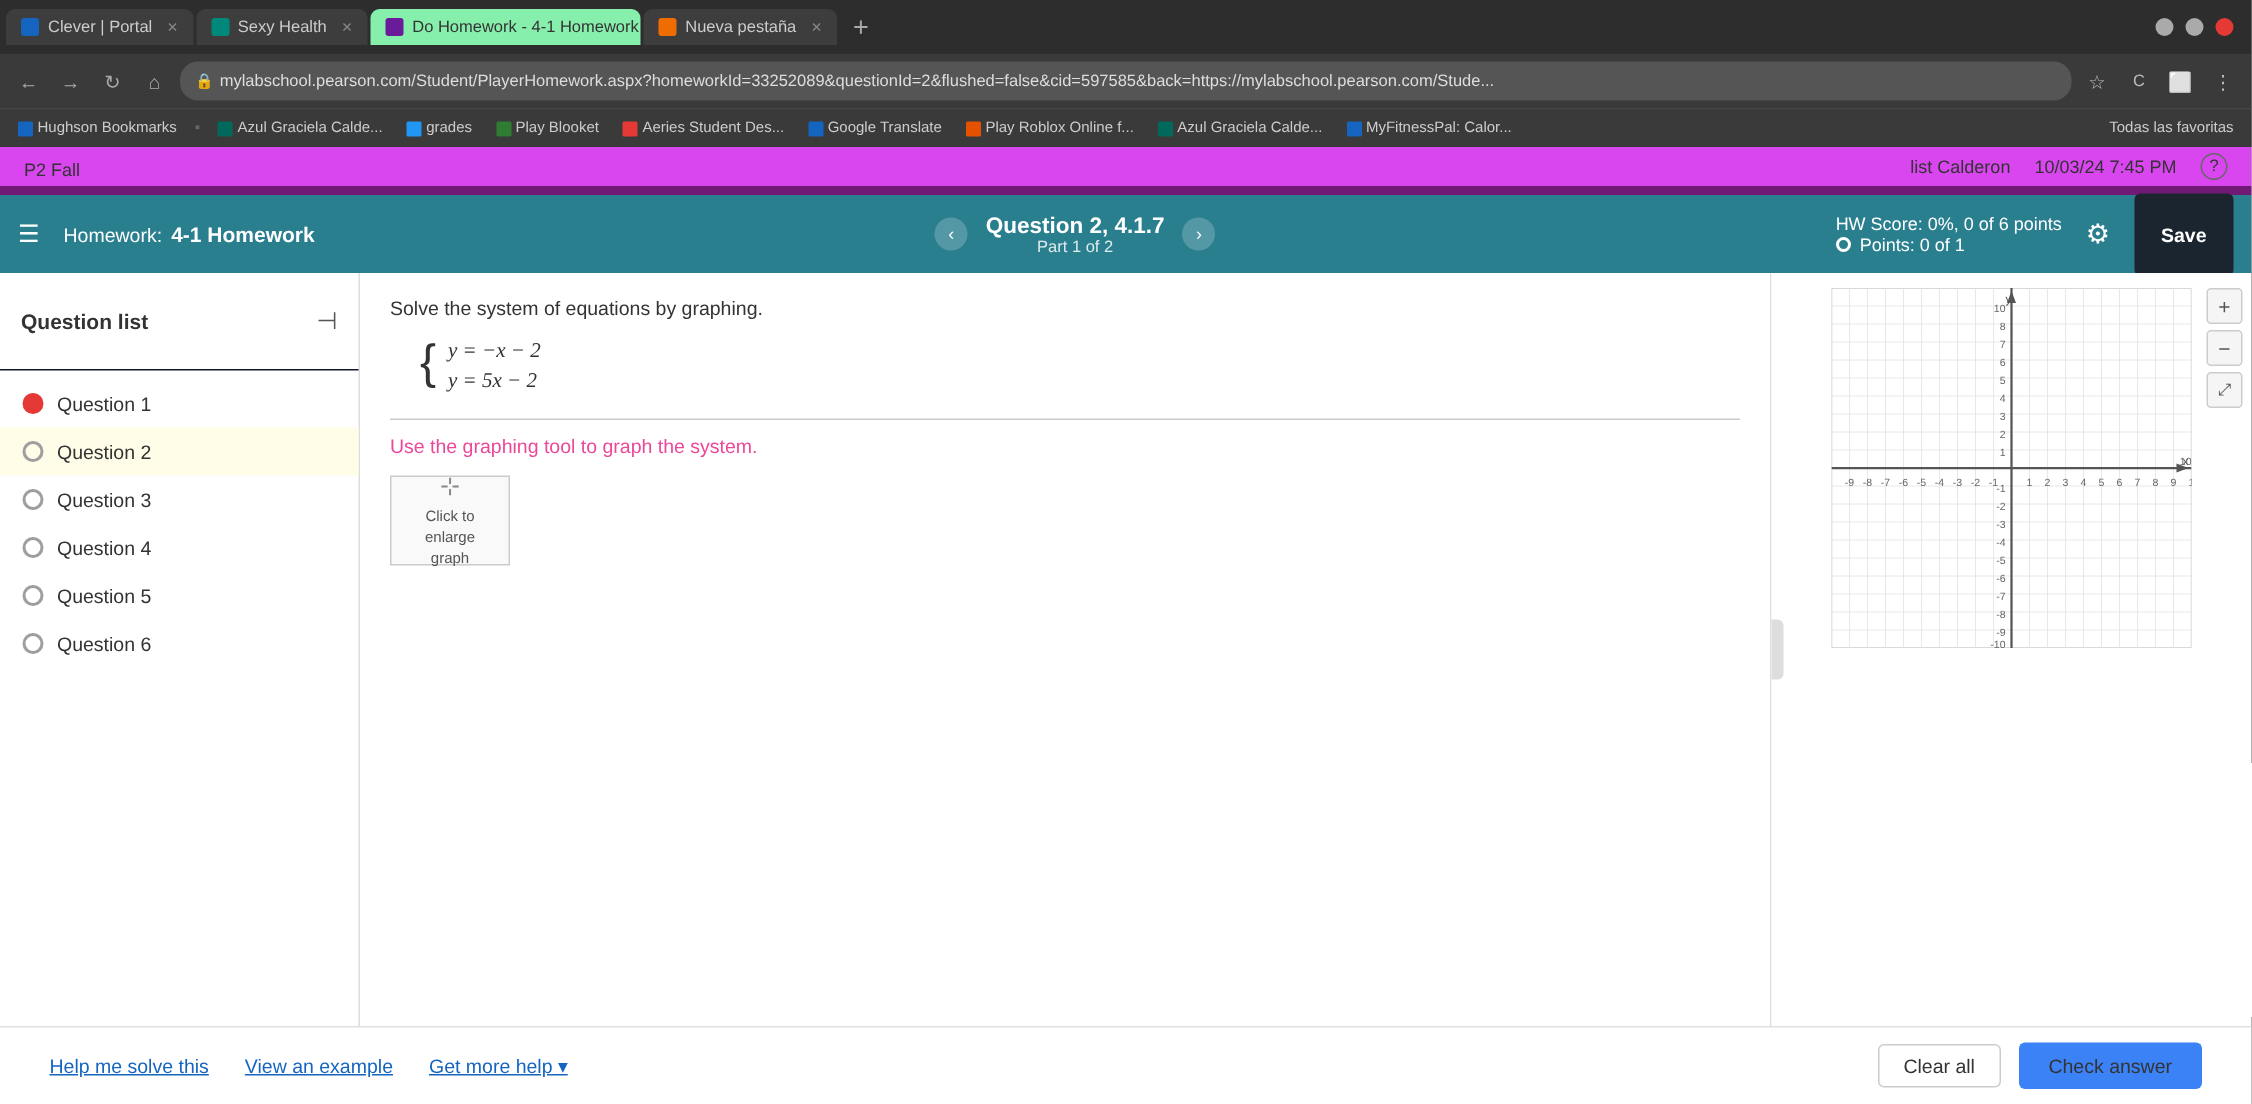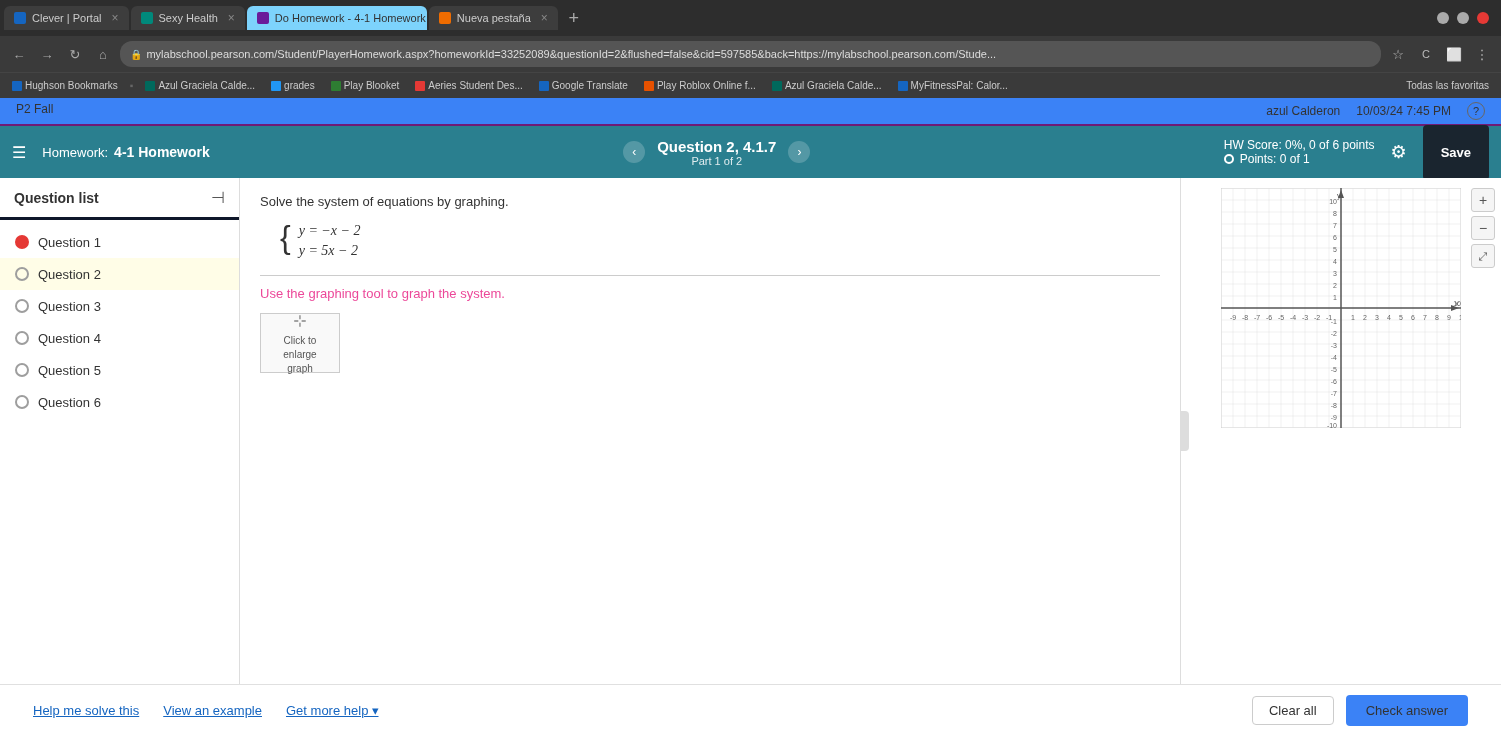--- a/index.html
+++ b/index.html
@@ -27,21 +27,21 @@
       font-size: 11px;
       color: #ccc;
       background: #3d3d3d;
       gap: 6px;
       max-width: 180px;
       white-space: nowrap;
       overflow: hidden;
       cursor: pointer;
     }
     .tab.active {
-      background: #7dd3fc;
+      background: #86efac;
       color: #333;
     }
     .tab-favicon {
       width: 12px;
       height: 12px;
       background: #666;
       border-radius: 2px;
       flex-shrink: 0;
     }
     .tab-favicon.blue { background: #1565c0; }
@@ -157,27 +157,27 @@
     .app-container {
       background: #f5f5f5;
       width: 100%;
       height: calc(736px - 98px);
       display: flex;
       flex-direction: column;
     }
 
     
     .p2-fall-bar {
-      background: #3b82f6;
+      background: #d946ef;
       padding: 4px 16px;
       font-size: 12px;
       color: #333;
-      border-bottom: 2px solid #701a75;
-      display: flex;
-      align-items: flex-start;
+      border-bottom: 6px solid #701a75;
+      display: flex;
+      align-items: flex-end;
       justify-content: space-between;
     }
     .user-info {
       font-size: 12px;
       color: #333;
       display: flex;
       align-items: center;
       gap: 16px;
     }
 
@@ -283,22 +283,22 @@
       background: #fff;
       border-right: 1px solid #ddd;
       flex-shrink: 0;
       display: flex;
       flex-direction: column;
     }
     .sidebar-header {
       display: flex;
       align-items: center;
       justify-content: space-between;
-      padding: 10px 14px;
-      border-bottom: 3px solid #0f172a;
+      padding: 22px 14px;
+      border-bottom: 1px solid #0f172a;
     }
     .sidebar-title {
       font-weight: bold;
       font-size: 14px;
       color: #333;
     }
     .collapse-btn {
       background: none;
       border: none;
       font-size: 16px;
@@ -585,21 +585,21 @@
       <span>Todas las favoritas</span>
     </div>
   </div>
 </div>
 
 <div class="app-container">
 
   <div class="p2-fall-bar">
     <span>P2 Fall</span>
     <div class="user-info">
-      <span>azul Calderon</span>
+      <span>list Calderon</span>
       <span>10/03/24 7:45 PM</span>
       <span style="border:1px solid #666;border-radius:50%;width:18px;height:18px;display:inline-flex;align-items:center;justify-content:center;font-size:11px;cursor:pointer;">?</span>
     </div>
   </div>
 
   <div class="app-header">
     <span class="menu-icon">☰</span>
     <div class="homework-label">
       <span>Homework:</span>
       <span class="hw-title">4-1 Homework</span>

